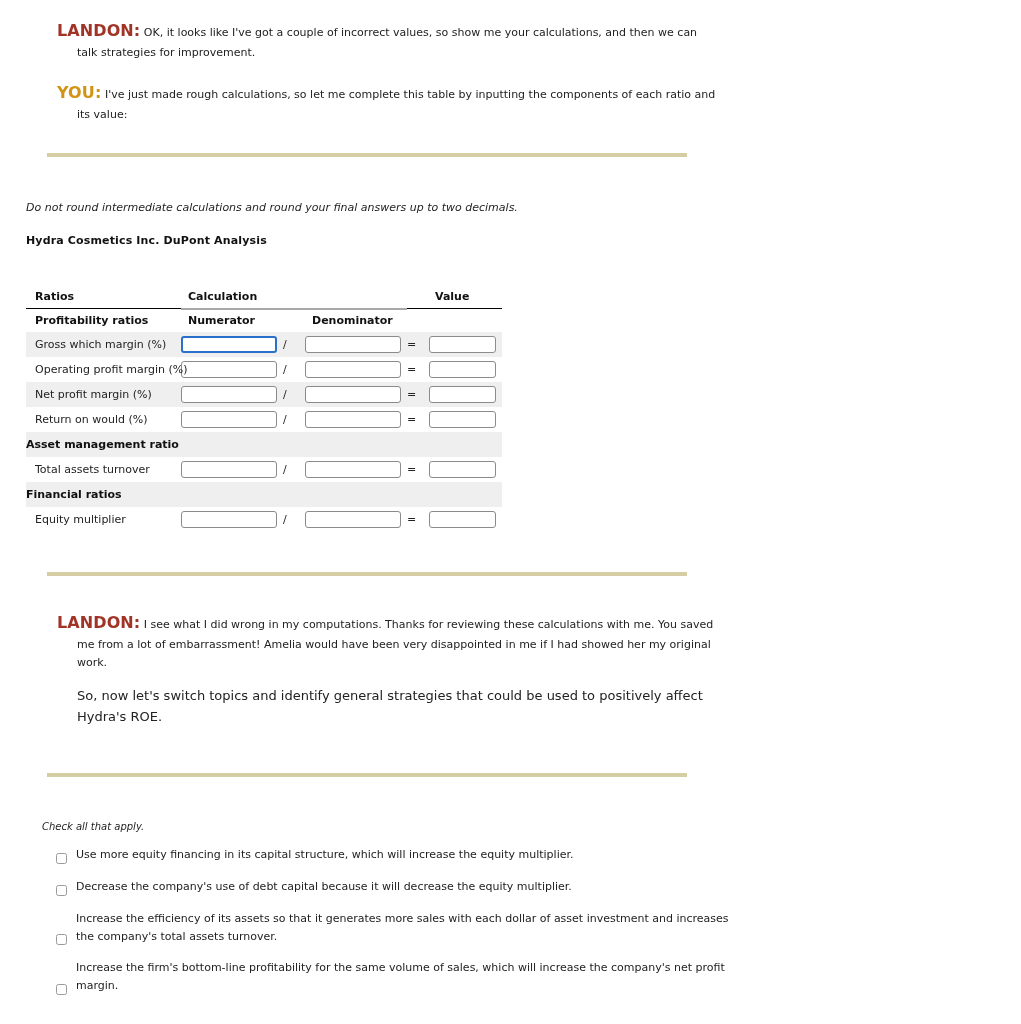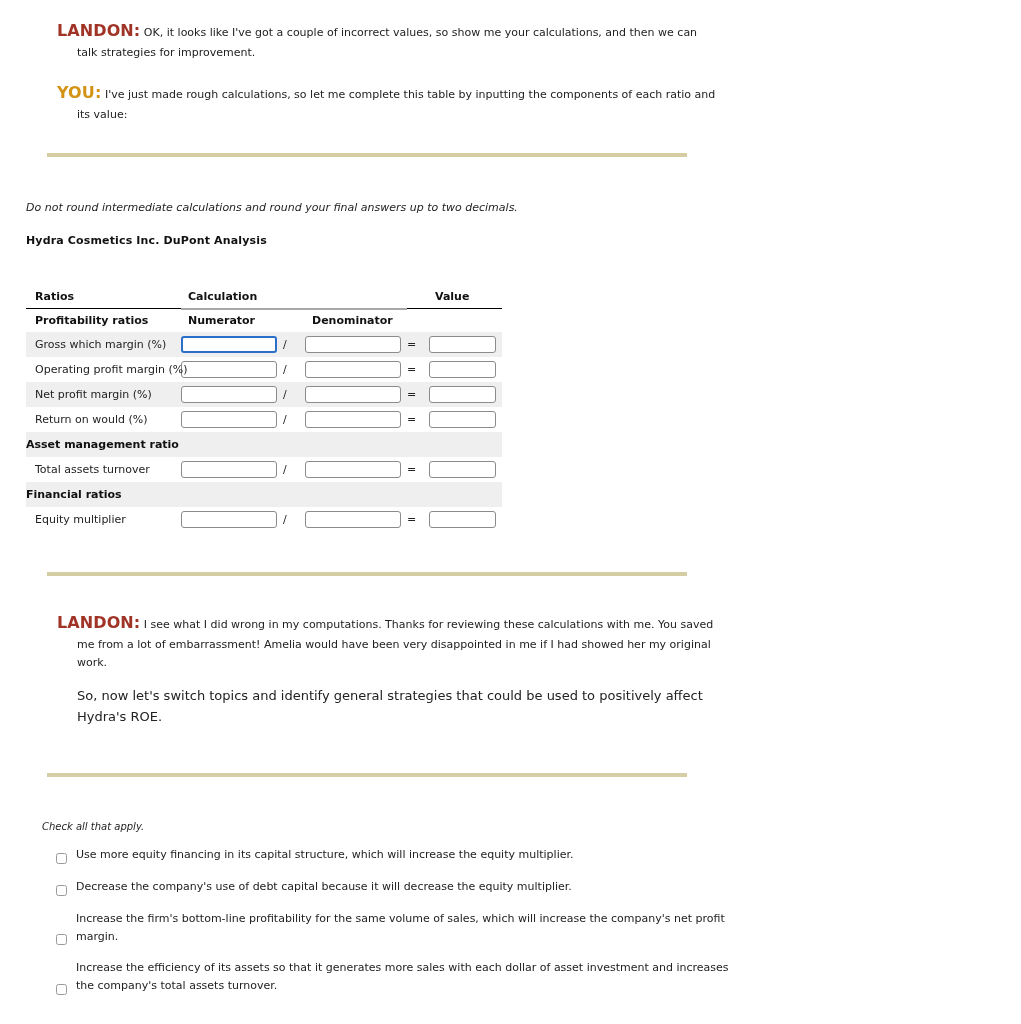--- a/index.html
+++ b/index.html
@@ -462,24 +462,24 @@
       <span class="opt-txt">Use more equity financing in its capital structure, which will increase the equity multiplier.</span>
     </div>
 
     <div class="opt">
       <span class="cbx"></span>
       <span class="opt-txt">Decrease the company's use of debt capital because it will decrease the equity multiplier.</span>
     </div>
 
     <div class="opt">
       <span class="cbx"></span>
-      <span class="opt-txt">Increase the firm's bottom-line profitability for the same volume of sales, which will increase the company's net profit margin.</span>
+      <span class="opt-txt">Increase the efficiency of its assets so that it generates more sales with each dollar of asset investment and increases the company's total assets turnover.</span>
     </div>
 
     <div class="opt">
       <span class="cbx"></span>
-      <span class="opt-txt">Increase the efficiency of its assets so that it generates more sales with each dollar of asset investment and increases the company's total assets turnover.</span>
+      <span class="opt-txt">Increase the firm's bottom-line profitability for the same volume of sales, which will increase the company's net profit margin.</span>
     </div>
   </div>
 
   <div class="sp-44"></div>
 
 </div>
 
 </body></html>

